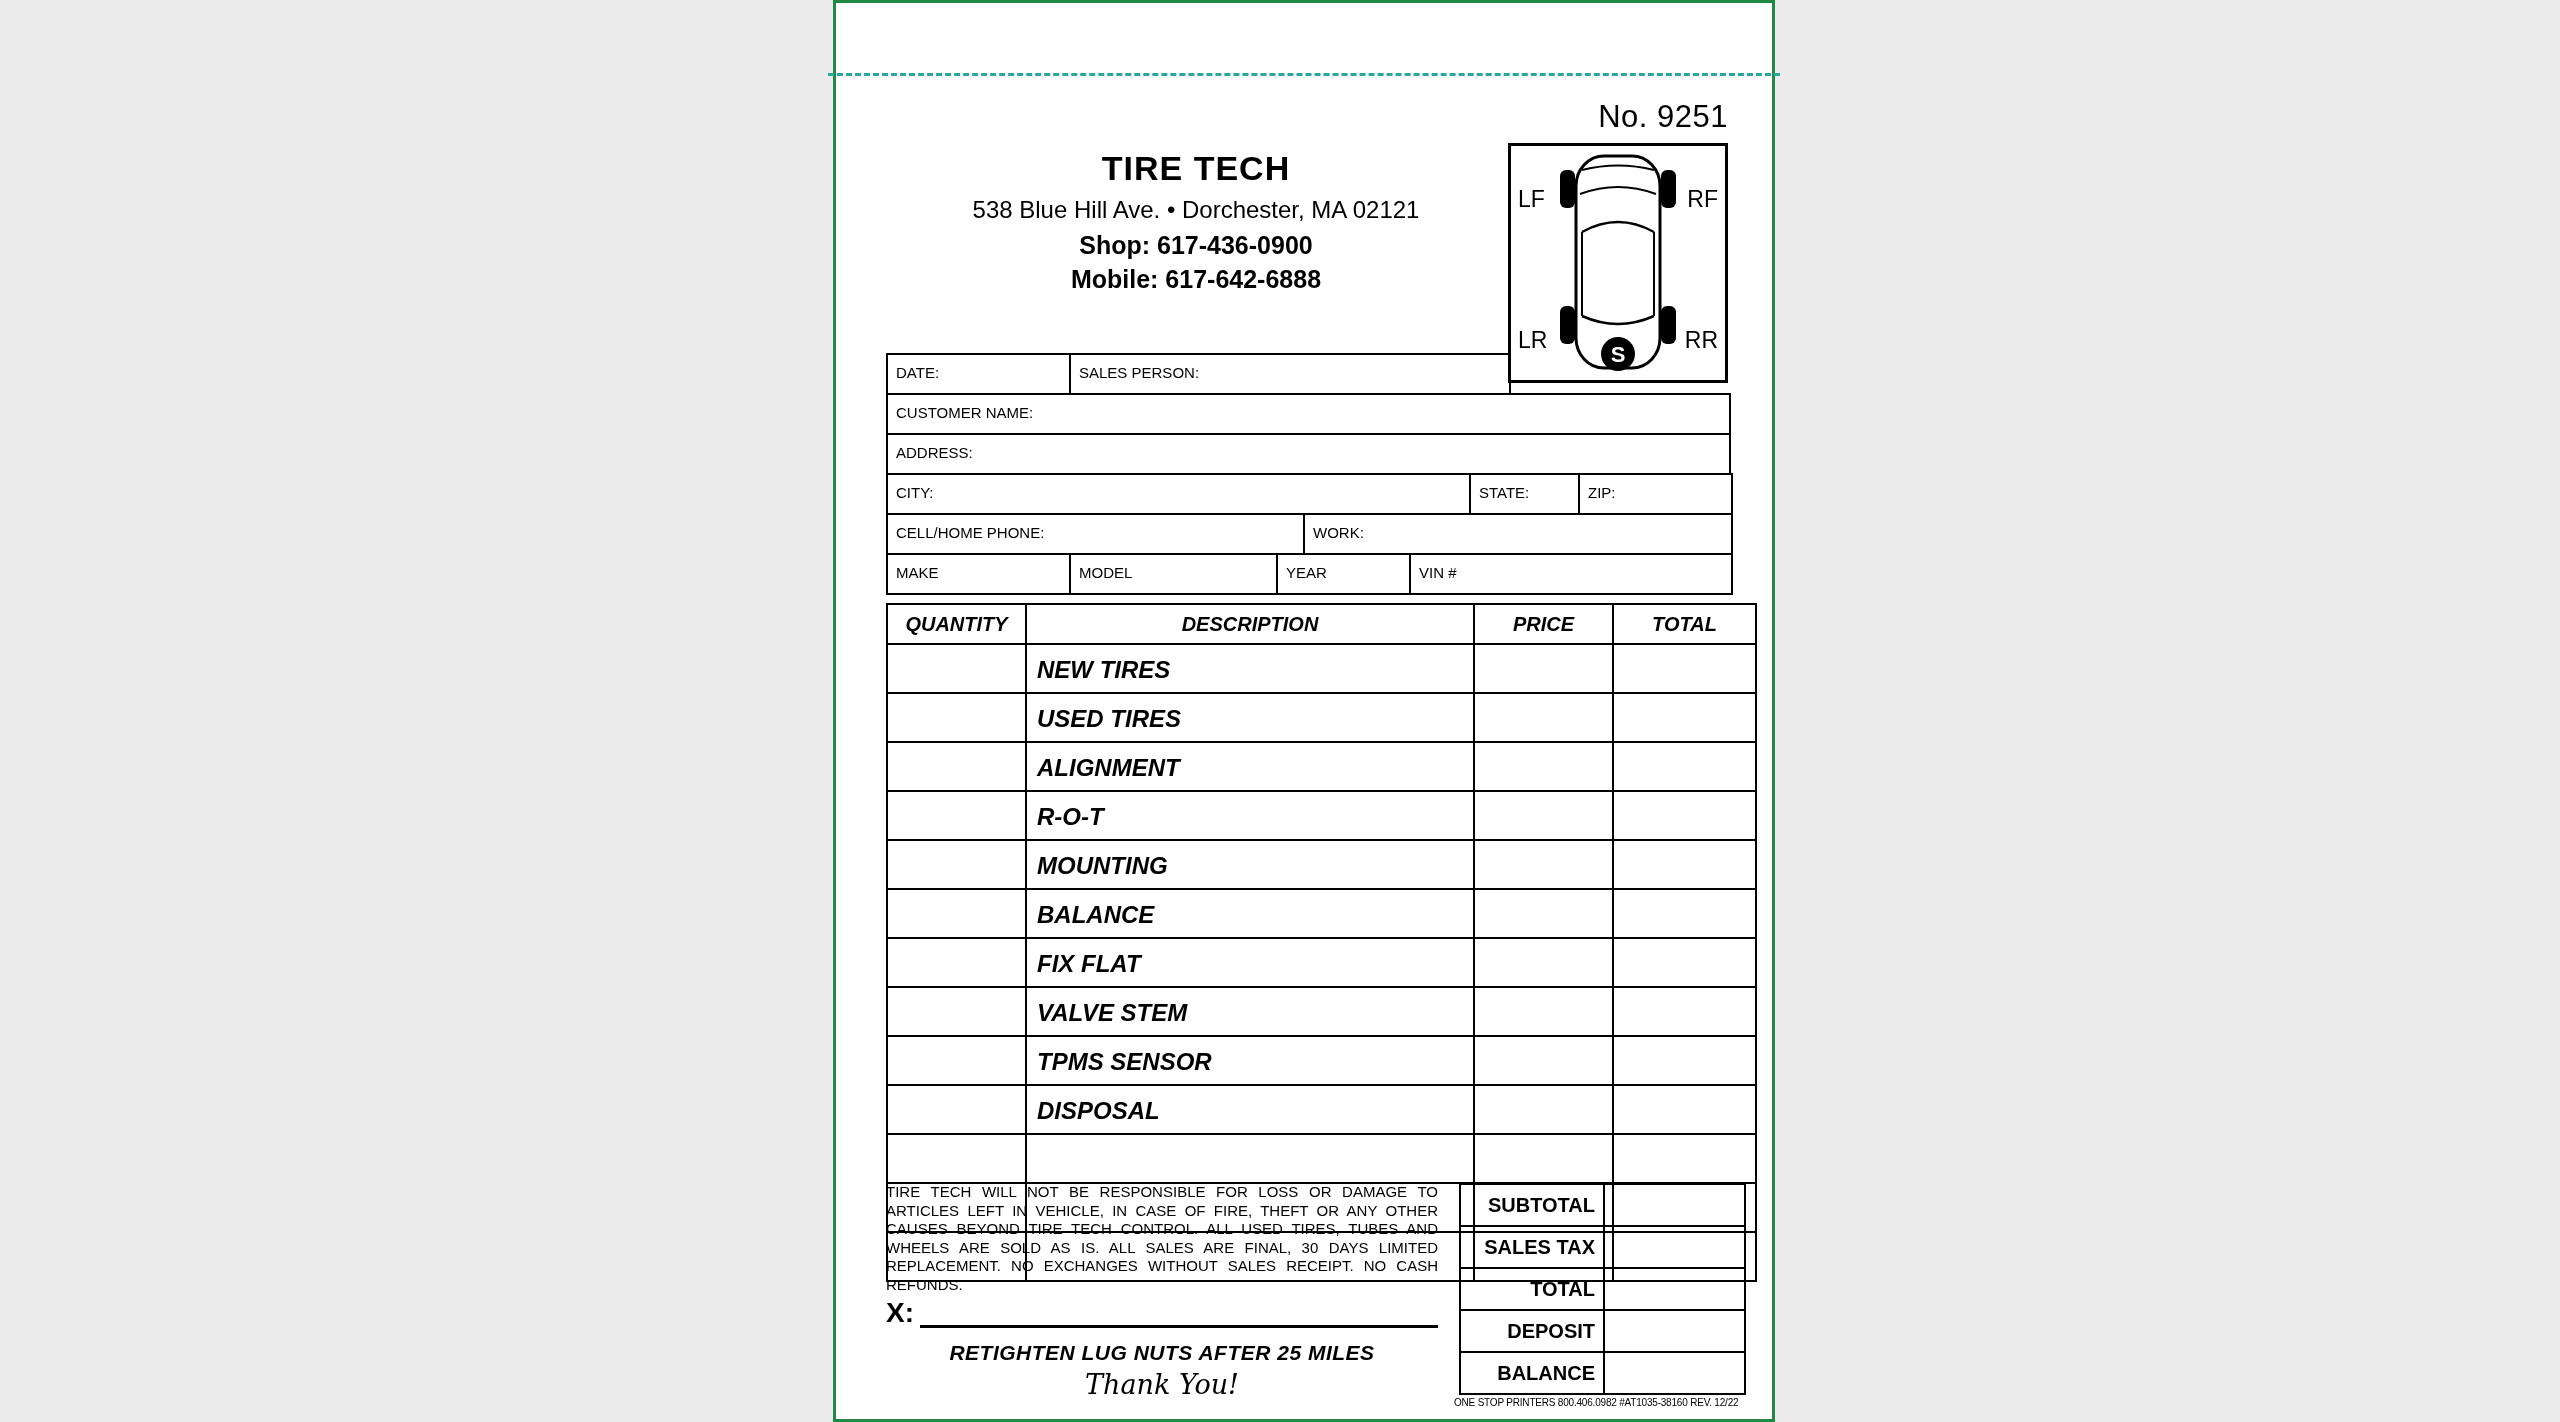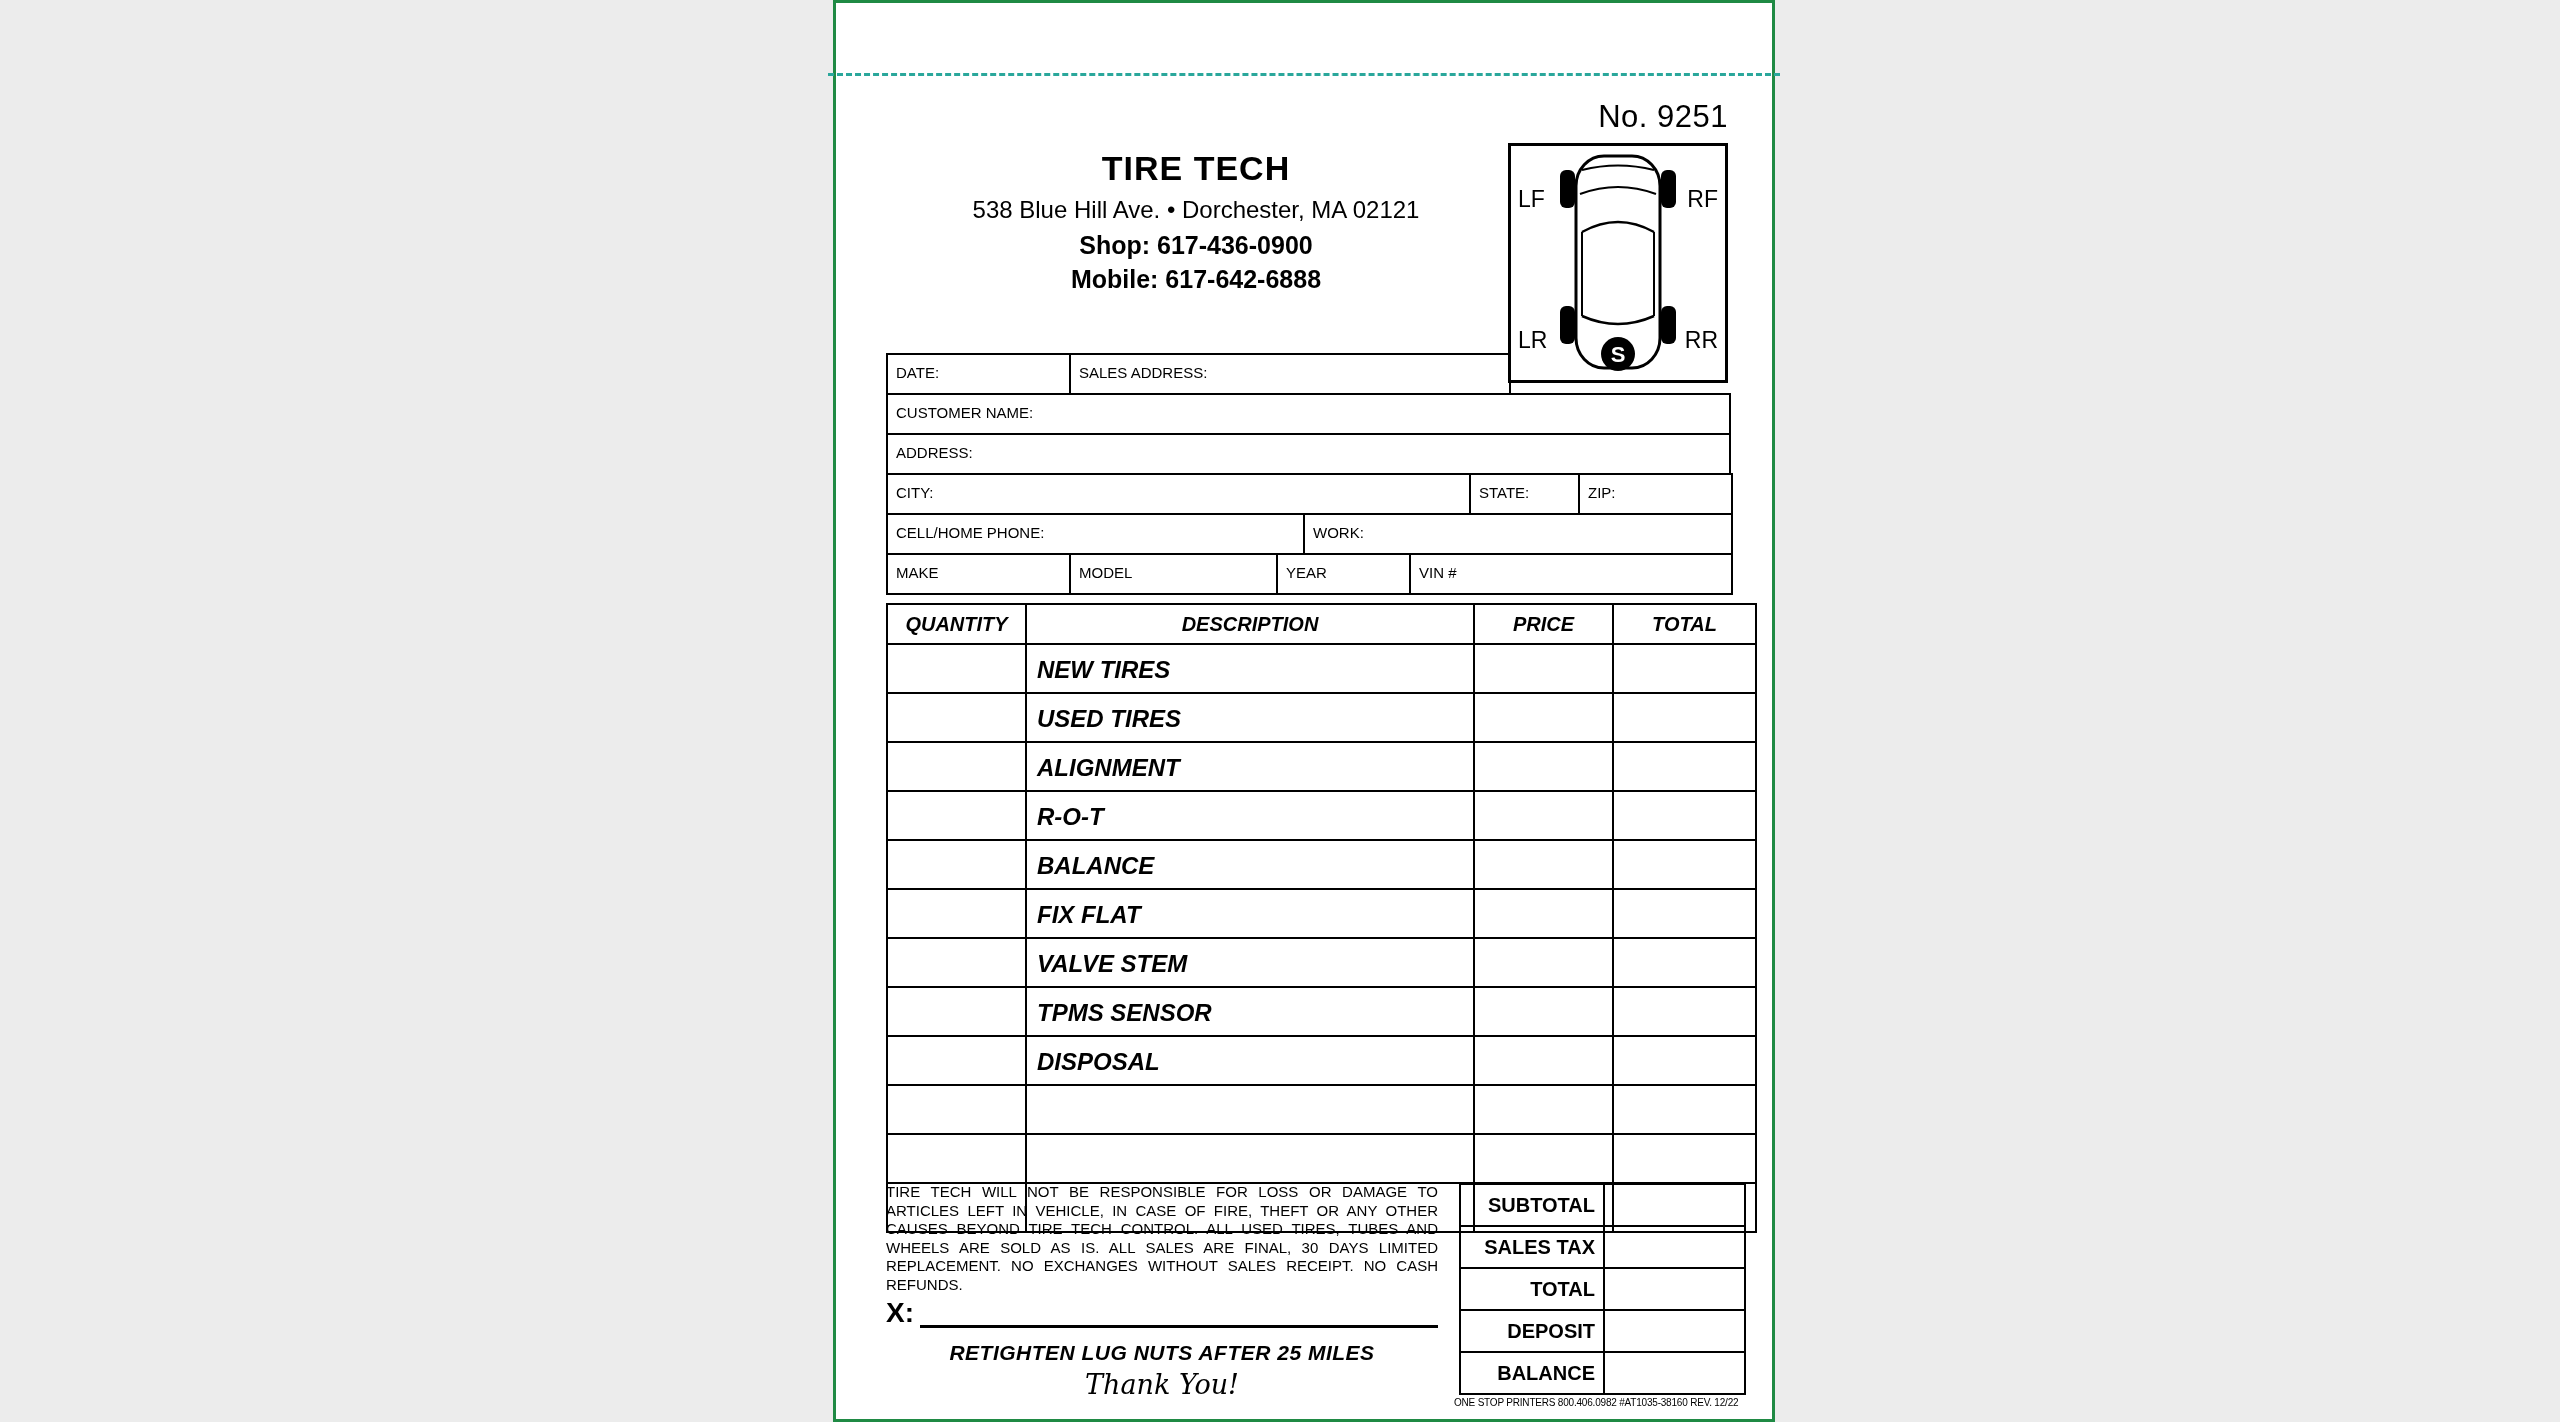--- a/index.html
+++ b/index.html
@@ -127,21 +127,21 @@
       <line x1="30" y1="84" x2="30" y2="168" stroke="#000" stroke-width="2"></line>
       <line x1="102" y1="84" x2="102" y2="168" stroke="#000" stroke-width="2"></line>
       <path d="M 30 168 Q 66 184 102 168" fill="none" stroke="#000" stroke-width="2.5"></path>
       <circle cx="66" cy="206" r="17" fill="#000"></circle>
       <text x="66" y="214" text-anchor="middle" fill="#fff" font-size="22" font-weight="bold" font-family="Liberation Sans, sans-serif">S</text>
     </svg>
   </div>
 
   <div class="field-row row1">
     <div class="cell c-date">DATE:</div>
-    <div class="cell c-sales">SALES ADDRESS:</div>
+    <div class="cell c-sales">SALES PERSON:</div>
   </div>
   <div class="field-row row2">
     <div class="cell c-full">CUSTOMER NAME:</div>
   </div>
   <div class="field-row row3">
     <div class="cell c-full">ADDRESS:</div>
   </div>
   <div class="field-row row4">
     <div class="cell c-city">CITY:</div>
     <div class="cell c-state">STATE:</div>
@@ -187,20 +187,26 @@
           <td></td>
         </tr>
       <tr>
           <td></td>
           <td class="desc-cell">R-O-T</td>
           <td></td>
           <td></td>
         </tr>
       <tr>
           <td></td>
+          <td class="desc-cell">MOUNTING</td>
+          <td></td>
+          <td></td>
+        </tr>
+      <tr>
+          <td></td>
           <td class="desc-cell">BALANCE</td>
           <td></td>
           <td></td>
         </tr>
       <tr>
           <td></td>
           <td class="desc-cell">FIX FLAT</td>
           <td></td>
           <td></td>
         </tr>

